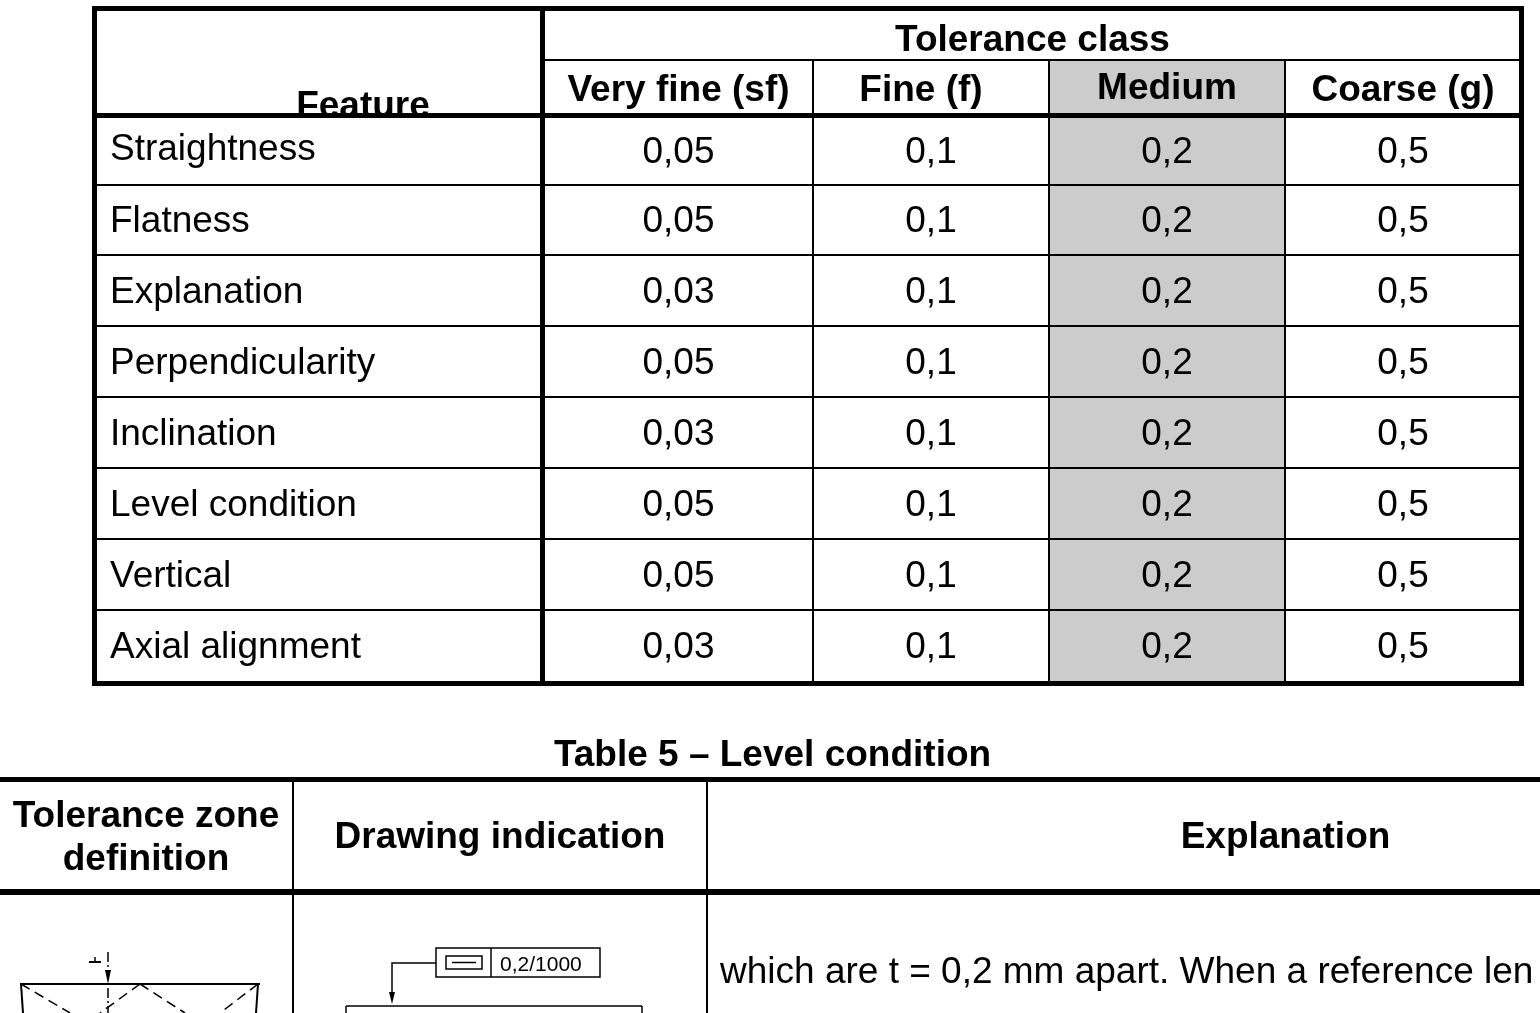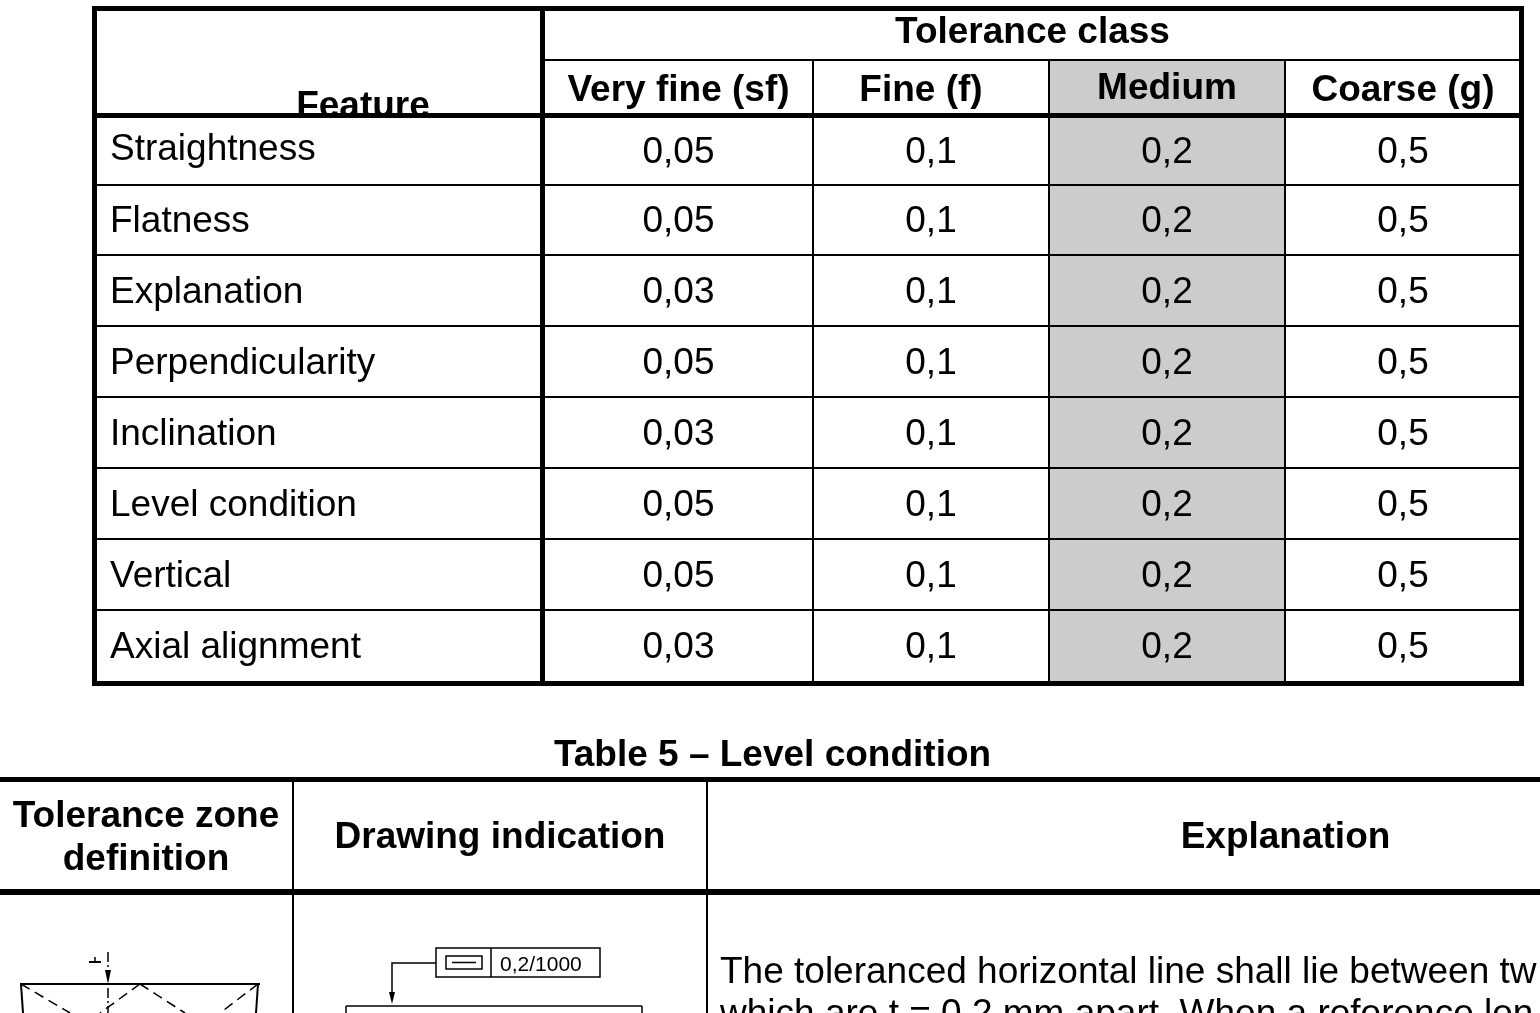--- a/index.html
+++ b/index.html
@@ -39,21 +39,21 @@
 <div class="hline" style="left:96px; top:113px; width:1424px; height:5px;"></div>
 <div class="hline" style="left:96px; top:184px; width:1424px; height:2px;"></div>
 <div class="hline" style="left:96px; top:254px; width:1424px; height:2px;"></div>
 <div class="hline" style="left:96px; top:325px; width:1424px; height:2px;"></div>
 <div class="hline" style="left:96px; top:396px; width:1424px; height:2px;"></div>
 <div class="hline" style="left:96px; top:467px; width:1424px; height:2px;"></div>
 <div class="hline" style="left:96px; top:538px; width:1424px; height:2px;"></div>
 <div class="hline" style="left:96px; top:609px; width:1424px; height:2px;"></div>
 
 <div class="cell hdr" style="left:97px; top:11px; width:532px; height:102px;margin-top:43px;">Feature</div>
-<div class="cell hdr" style="left:545px; top:11px; width:975px; height:40px;">Tolerance class</div>
+<div class="cell hdr" style="left:545px; top:19px; width:975px; height:40px;">Tolerance class</div>
 <div class="cell hdr" style="left:545px; top:63px; width:267px; height:52px;">Very fine (sf)</div>
 <div class="cell hdr" style="left:814px; top:63px; width:214px; height:52px;">Fine (f)</div>
 <div class="cell hdr" style="left:1050px; top:61px; width:234px; height:52px;">Medium</div>
 <div class="cell hdr" style="left:1286px; top:63px; width:234px; height:52px;">Coarse (g)</div>
 
 <div id="rows">
     <div class="cell feat" style="left: 97px; top: 118px; width: 443px; height: 60px;">Straightness</div>
     <div class="cell num" style="left: 545px; top: 118px; width: 267px; height: 66px;">0,05</div>
     <div class="cell num" style="left: 814px; top: 118px; width: 234px; height: 66px;">0,1</div>
     <div class="cell num" style="left: 1050px; top: 118px; width: 234px; height: 66px;">0,2</div>
@@ -127,15 +127,14 @@
   <line x1="158" y1="32.5" x2="182" y2="32.5" stroke="#000" stroke-width="1.5"></line>
   <text x="206" y="41" font-family="Liberation Sans, sans-serif" font-size="21" fill="#000">0,2/1000</text>
   <polyline points="142,33 98,33 98,68" fill="none" stroke="#000" stroke-width="1.5"></polyline>
   <polygon points="95,62 101,62 98,74" fill="#000"></polygon>
   <line x1="52" y1="76" x2="348" y2="76" stroke="#000" stroke-width="1.5"></line>
   <line x1="52" y1="76" x2="52" y2="83" stroke="#000" stroke-width="1.5"></line>
   <line x1="348" y1="76" x2="348" y2="83" stroke="#000" stroke-width="1.5"></line>
 </svg>
 
 <div class="expl">
-  <div>The toleranced horizontal line shall lie between tw</div>
   <div>which are t = 0,2 mm apart. When a reference len</div>
 </div>
 
 </body></html>

